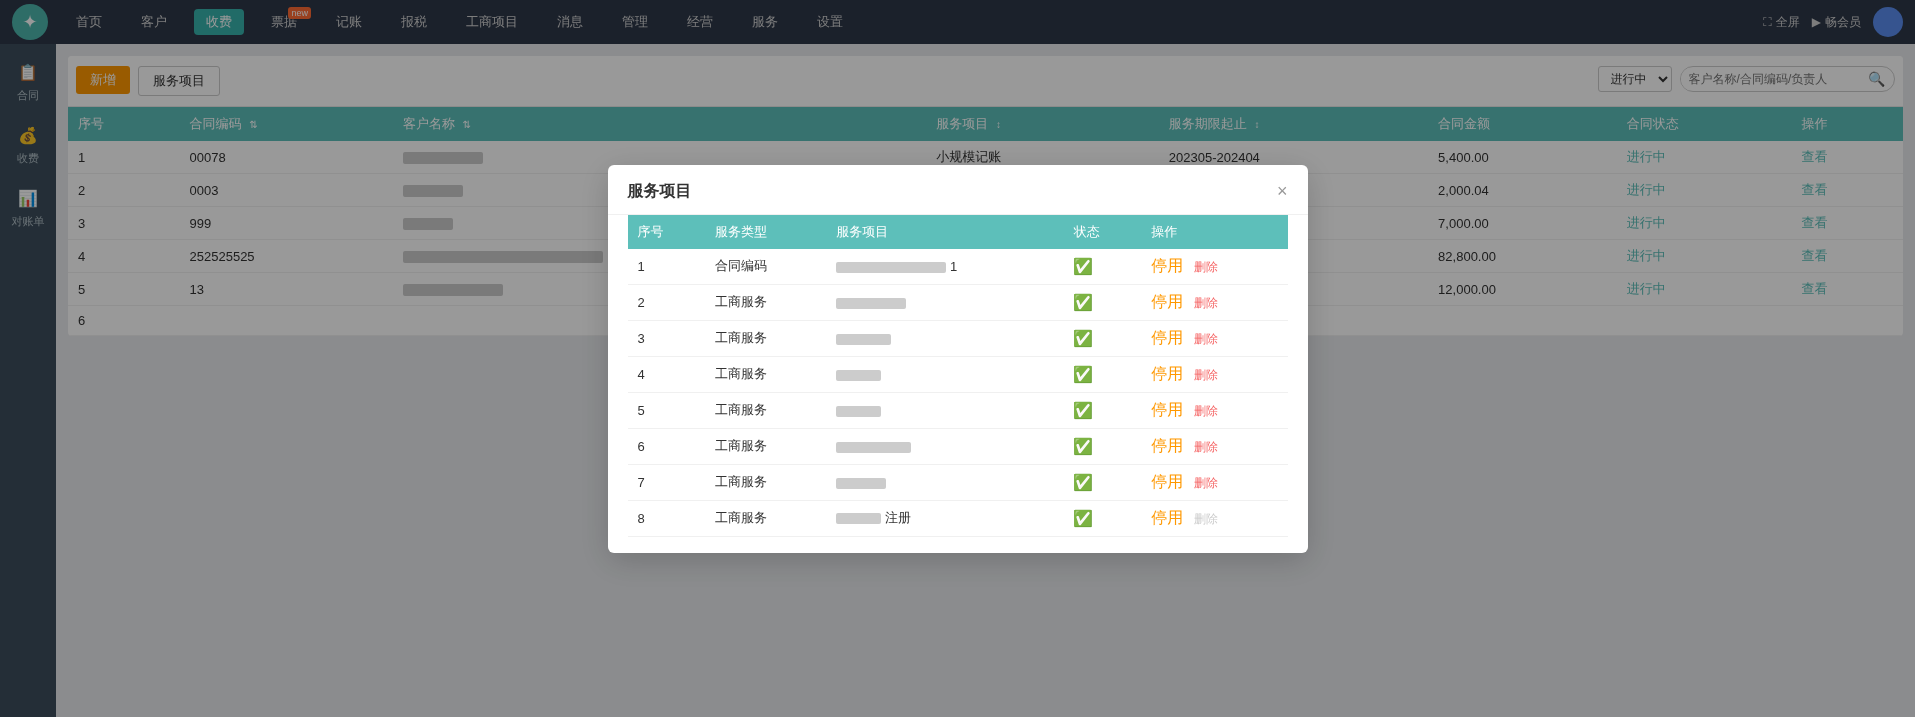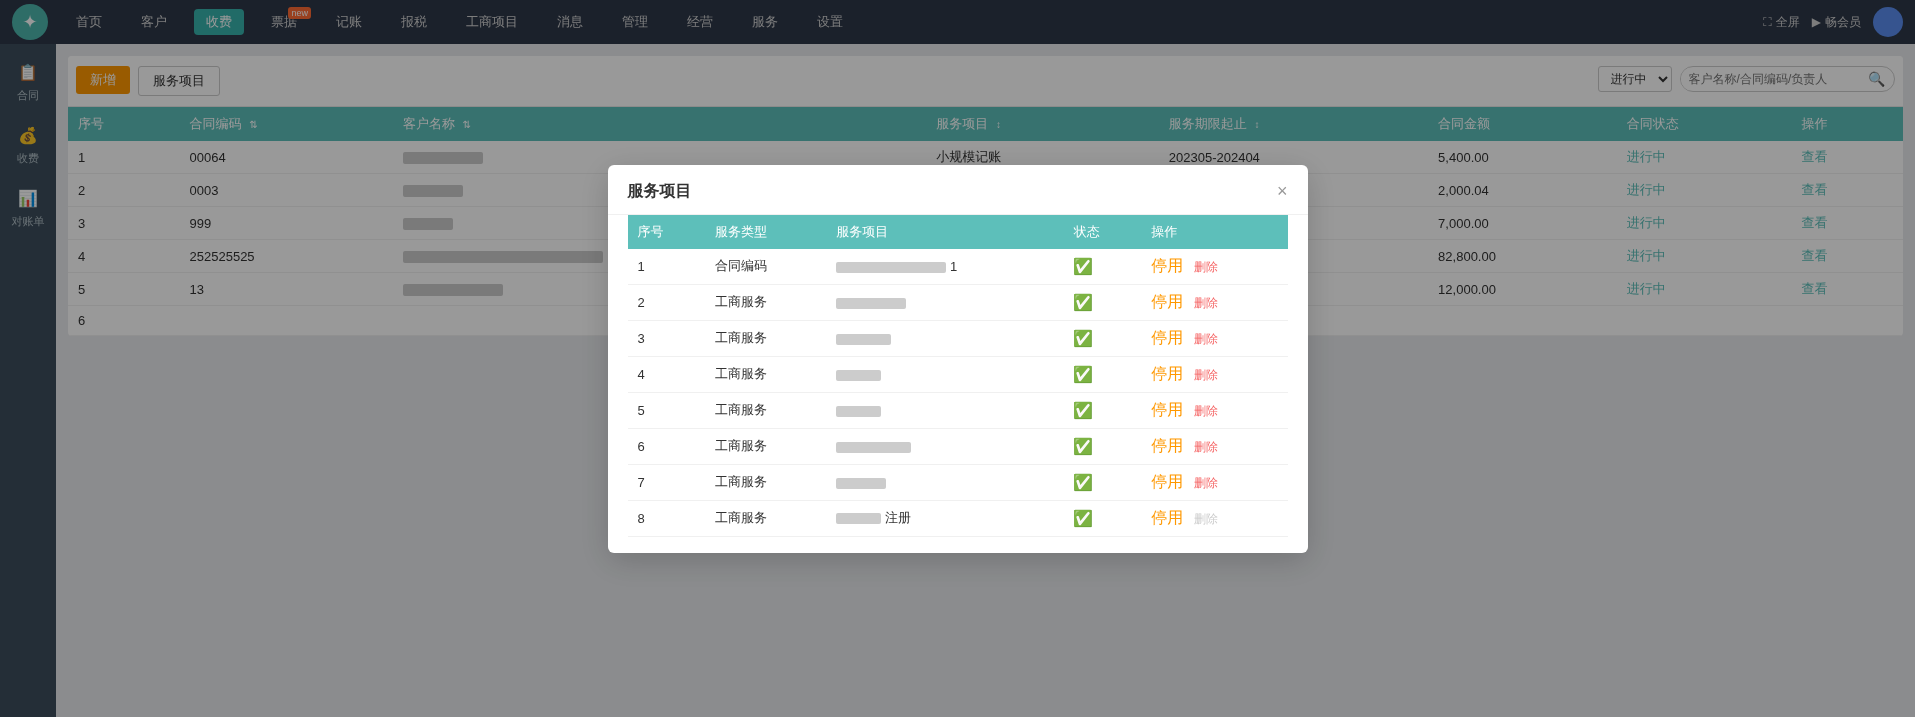--- a/index.html
+++ b/index.html
@@ -402,21 +402,21 @@
             <th>服务项目 <span class="sort-icon">↕</span></th>
             <th>服务期限起止 <span class="sort-icon">↕</span></th>
             <th>合同金额</th>
             <th>合同状态</th>
             <th>操作</th>
           </tr>
         </thead>
         <tbody>
           <tr>
             <td>1</td>
-            <td>00064</td>
+            <td>00078</td>
             <td><span class="blurred-text" style="width:80px;"></span></td>
             <td>小规模记账</td>
             <td>202305-202404</td>
             <td>5,400.00</td>
             <td><span class="status-badge">进行中</span></td>
             <td><a class="action-link">查看</a></td>
           </tr>
           <tr>
             <td>2</td>
             <td>0003</td>

